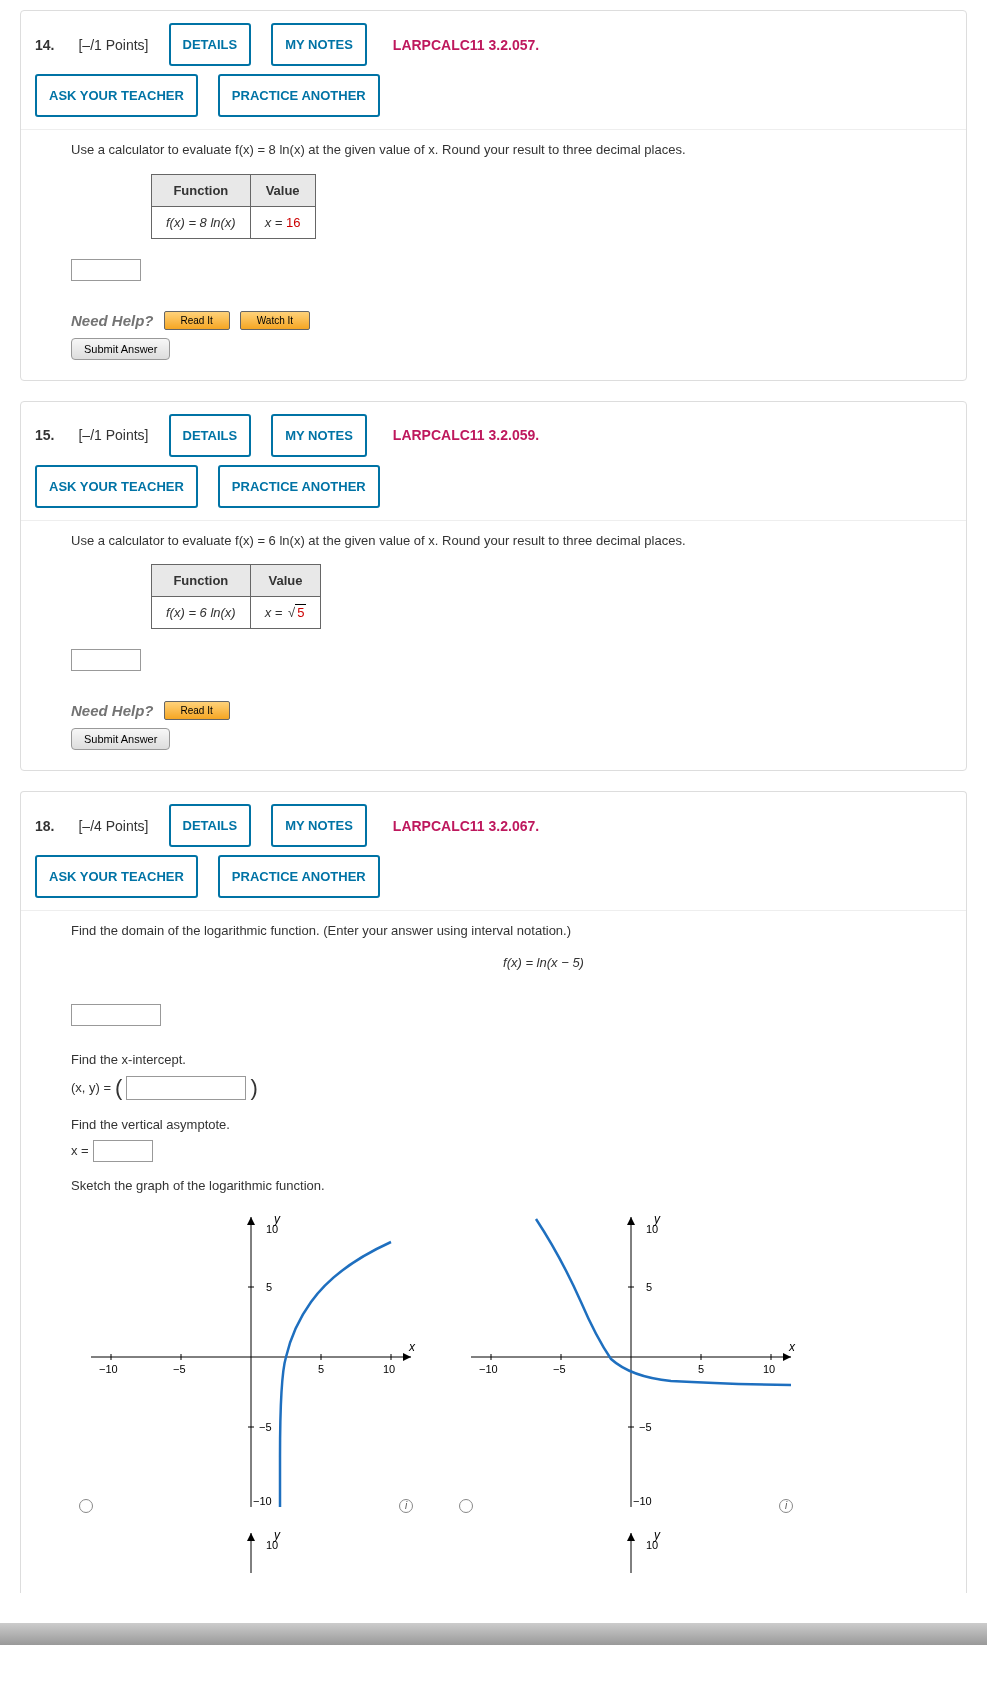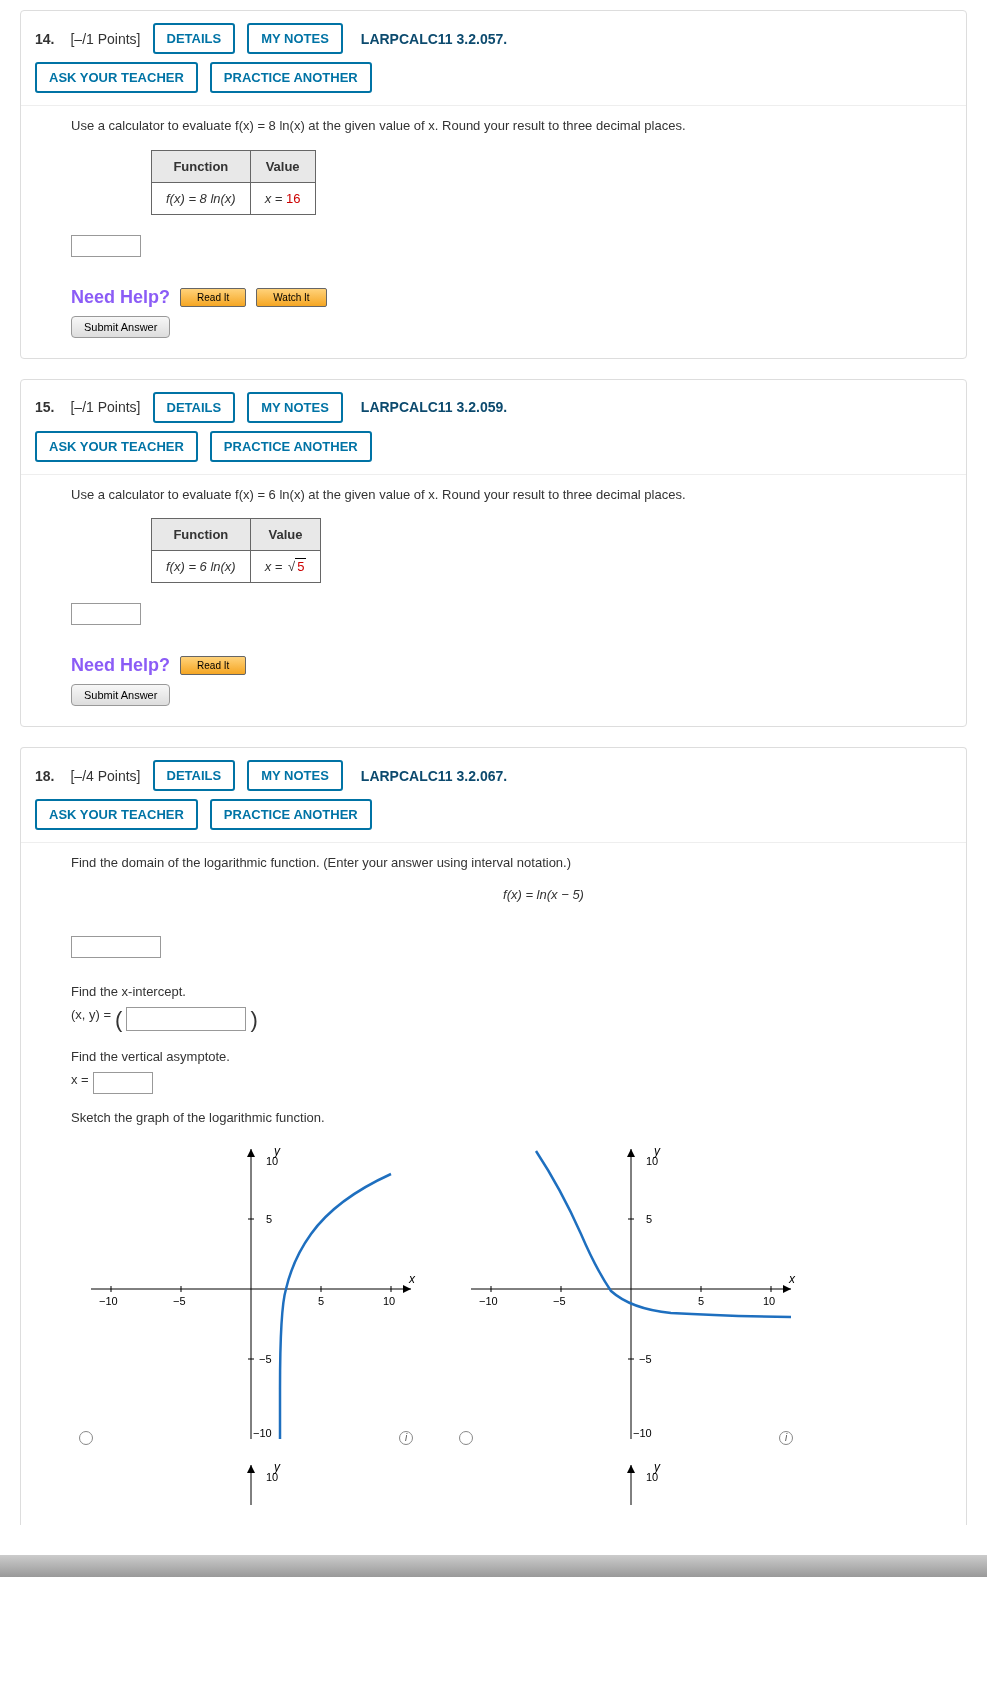--- a/index.html
+++ b/index.html
@@ -1,38 +1,38 @@
 <!DOCTYPE html>
 <html><head>
 <meta charset="utf-8">
 <style>
   * { box-sizing: border-box; margin: 0; padding: 0; }
   body { font-family: Arial, Helvetica, sans-serif; font-size: 13px; background: #fff; color: #333; padding: 10px 20px; }
   .question { border: 1px solid #ddd; border-radius: 4px; margin-bottom: 20px; padding: 0; }
   .q-header { padding: 12px 14px; }
-  .q-row { display: flex; align-items: center; flex-wrap: wrap; gap: 12px; margin-bottom: 8px; }
+  .q-row { display: flex; align-items: center; flex-wrap: wrap; gap: 20px; margin-bottom: 8px; }
   .q-row:last-child { margin-bottom: 0; }
   .q-num { font-weight: bold; font-size: 14px; margin-right: 4px; }
   .q-points { font-weight: normal; font-size: 14px; }
-  .btn-outline { border: 2px solid #0073A5; color: #0073A5; background: #fff; padding: 6px 12px; font-size: 13px; font-weight: bold; cursor: pointer; border-radius: 3px; }
-  .q-ref { font-weight: bold; font-size: 14px; color: #0c4a6e; margin-left: 6px; }
+  .btn-outline { border: 2px solid #0073A5; color: #0073A5; background: #fff; padding: 12px 12px; font-size: 13px; font-weight: bold; cursor: pointer; border-radius: 3px; }
+  .q-ref { font-weight: bold; font-size: 14px; color: #be185d; margin-left: 6px; }
   .q-body { padding: 10px 40px 20px 50px; border-top: 1px solid #eee; }
   .prompt { margin-bottom: 14px; line-height: 1.5; }
   .data-table { border-collapse: collapse; margin: 10px 0 10px 80px; }
   .data-table th, .data-table td { border: 1px solid #666; padding: 8px 14px; text-align: center; font-size: 13px; }
   .data-table th { background: #e8e8e8; font-weight: bold; text-align: center; }
   .data-table td { background: #fff; }
   .eq-value { color: #c00; }
   .answer-input { width: 70px; height: 22px; border: 1px solid #999; margin: 10px 0; }
   .need-help { margin-top: 20px; display: flex; align-items: center; gap: 10px; }
-  .need-help-label { color: #8b5cf6; font-weight: bold; font-size: 18px; }
+  .need-help-label { color: #737373; font-weight: bold; font-size: 15px; font-style: italic; }
   .help-btn { background: linear-gradient(#ffd27a,#f5a623); border: 1px solid #666; padding: 3px 16px; font-size: 10px; font-weight: normal; cursor: pointer; border-radius: 2px; }
   .submit-btn { background: linear-gradient(#f7f7f7,#ddd); border: 1px solid #999; padding: 4px 12px; font-size: 11px; cursor: pointer; border-radius: 4px; margin-top: 8px; }
   .sub-prompt { margin: 16px 0 8px 0; }
-  .inline-eq { display:flex; gap:4px; margin:6px 0;}
+  .inline-eq { display:flex; align-items:center; gap:4px; margin:6px 0;}
   .answer-input-md { width: 120px; height: 24px; border: 1px solid #999; }
   .answer-input-sm { width: 60px; height: 22px; border: 1px solid #999; }
   .fx-line { margin: 6px 0 24px 90px; font-style: italic; text-align: center; }
   .sqrt { display:inline-block; position:relative; padding-left:2px;}
   .sqrt::before{ content:"√"; }
   .sqrt-inner{ border-top:1px solid #000; padding:0 2px;}
   .graphs-row { display: flex; gap: 30px; margin-top: 14px; }
   .graph-wrap { position: relative; width: 350px; }
   .radio-circle { width:14px;height:14px;border:1px solid #888;border-radius:50%;display:inline-block;background:#fff;}
   .info-icon { width:14px;height:14px;border:1px solid #888;border-radius:50%;display:inline-flex;align-items:center;justify-content:center;font-size:10px;font-style:italic;color:#555;}

